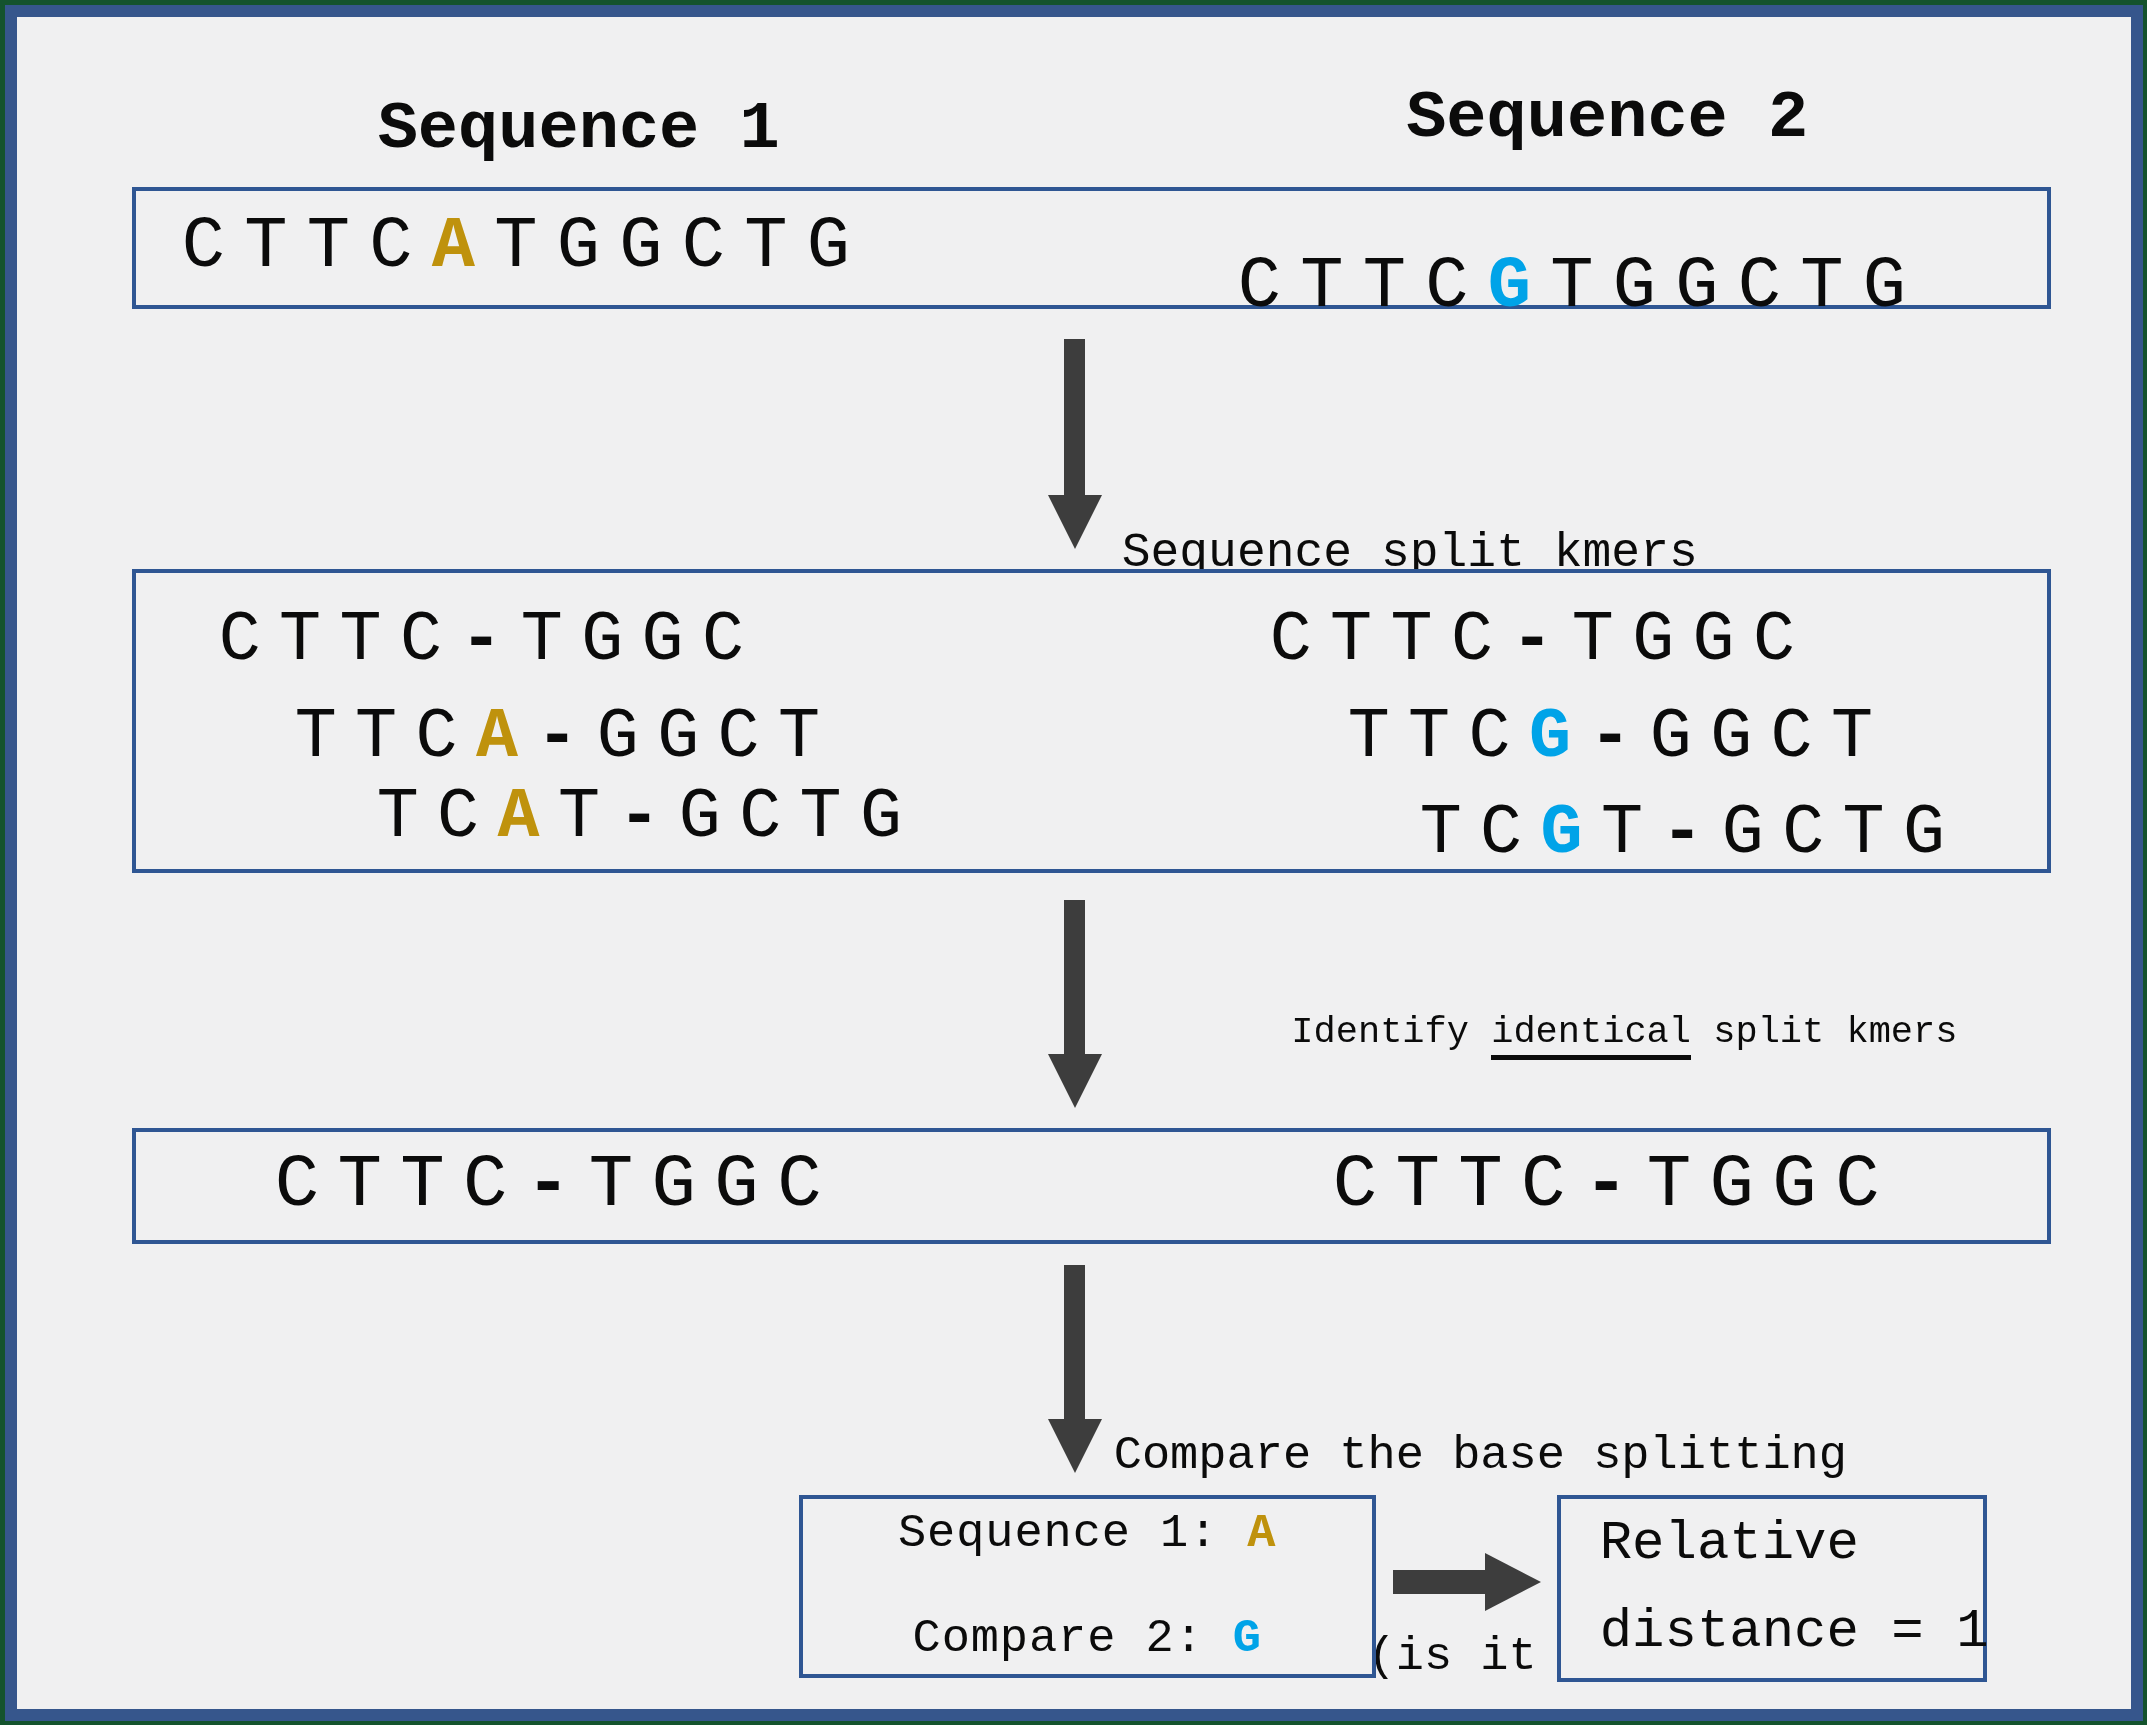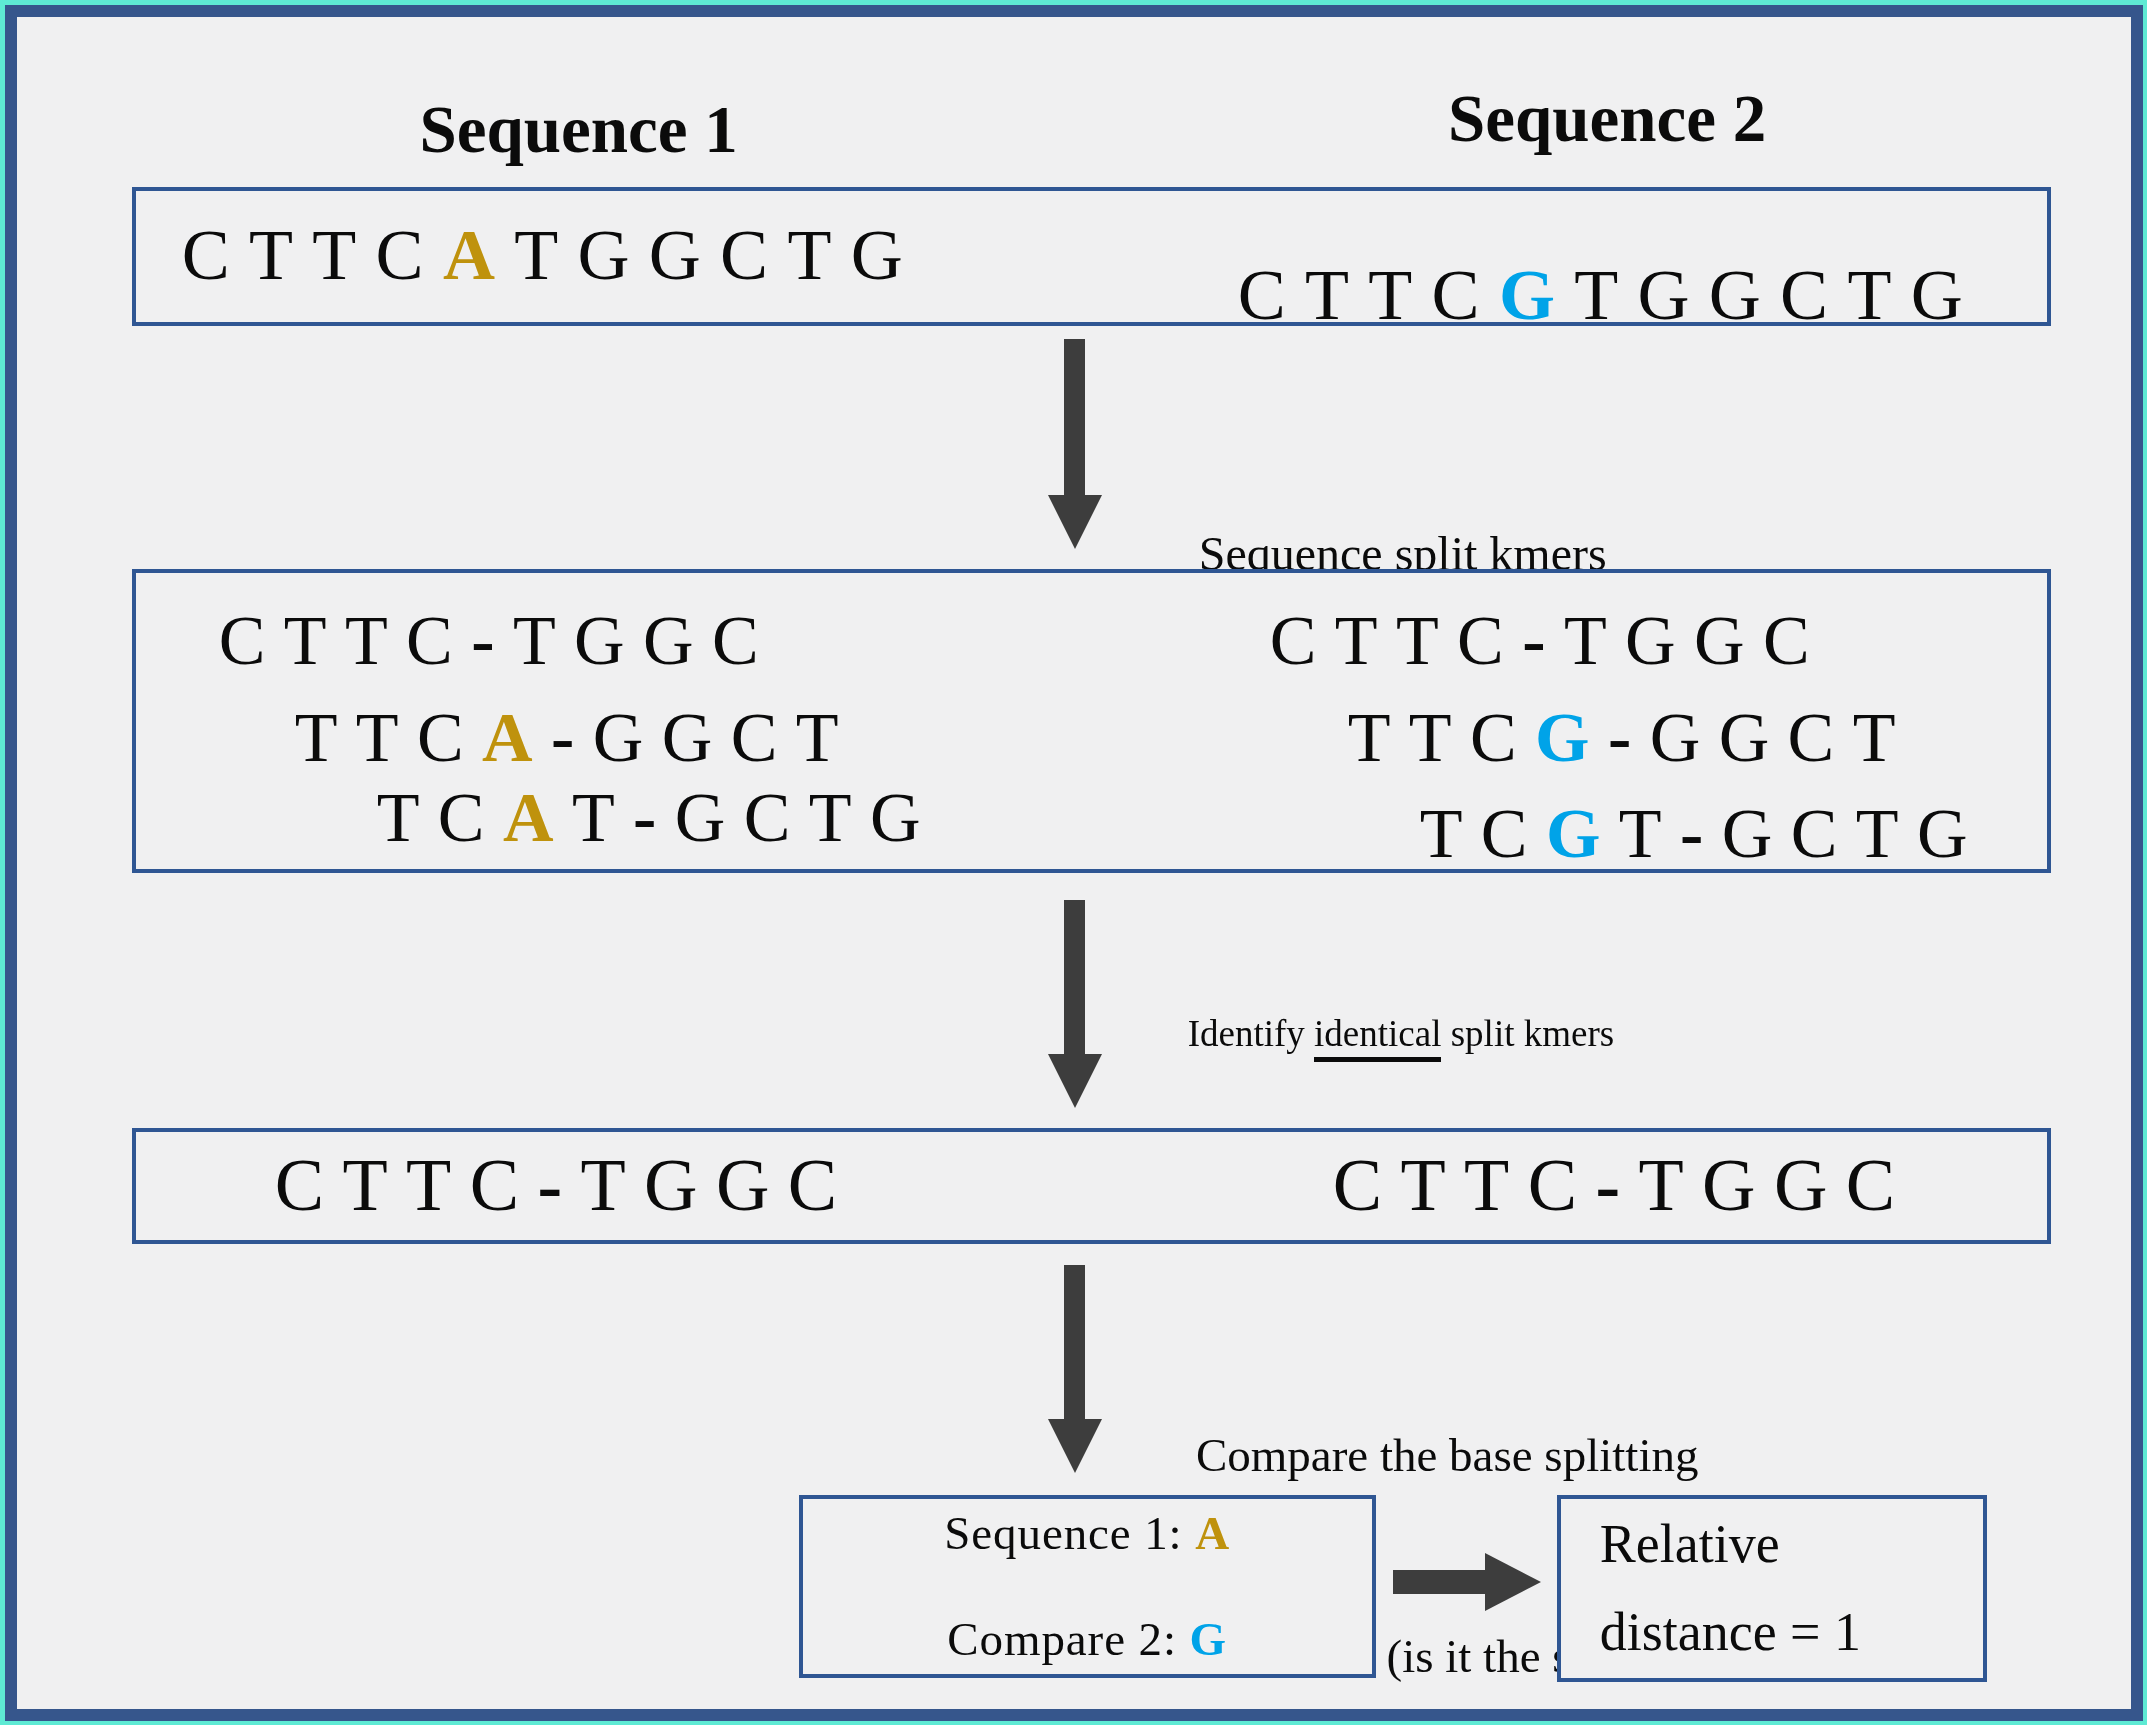--- a/index.html
+++ b/index.html
@@ -1,21 +1,21 @@
 <!DOCTYPE html>
 <html style="font-size:14px"><head>
 <meta charset="utf-8">
 <style>
   html,body{margin:0;padding:0;background:#000;}
   .page{
     box-sizing:border-box;
     width:2148px;height:1726px;
-    background:#5eead4;
+    background:#14532d;
     padding:5.3px;
-    font-family:Liberation Serif, serif;
+    font-family:Liberation Mono, monospace;
     color:#0b0b0b;
   }
   .frame{
     box-sizing:border-box;
     width:100%;height:100%;
     background:#36568C;
     padding:11.4px;
   }
   .canvas{
     position:relative;
@@ -94,21 +94,21 @@
 </head>
 <body>
 
 <div class="page">
   <div class="frame">
     <div class="canvas">
 
       <div class="abs heading" style="left:132px;top:74px;width:860px;">Sequence 1</div>
       <div class="abs heading" style="left:1132px;top:63px;width:917px;">Sequence 2</div>
 
-      <div class="abs bluebox" style="left:115px;top:170px;width:1919px;height:139px;padding-left:48px;">
+      <div class="abs bluebox" style="left:115px;top:170px;width:1919px;height:122px;padding-left:48px;">
         <span class="abs seqtext vcenter" style="left:46px;"><span>CTTC</span><span style="color: rgb(191, 146, 13); font-weight: 700;">A</span><span>TGGCTG</span></span>
         <span class="abs seqtext vcenter" style="left:1102px;margin-top:40px;"><span>CTTC</span><span style="color: rgb(0, 163, 232); font-weight: 700;">G</span><span>TGGCTG</span></span>
       </div>
 
       <div class="abs arrow-shaft" style="left:1047px;top:322px;width:21px;height:158px;"></div>
       <div class="abs arrow-head-down" style="left:1031px;top:478px;"></div>
       <div class="abs steplabel" style="left:1105px;top:349px;width:562px;">
         <div>Sequence split kmers</div>
         <div>(e.g., split 4mers)</div>
       </div>

